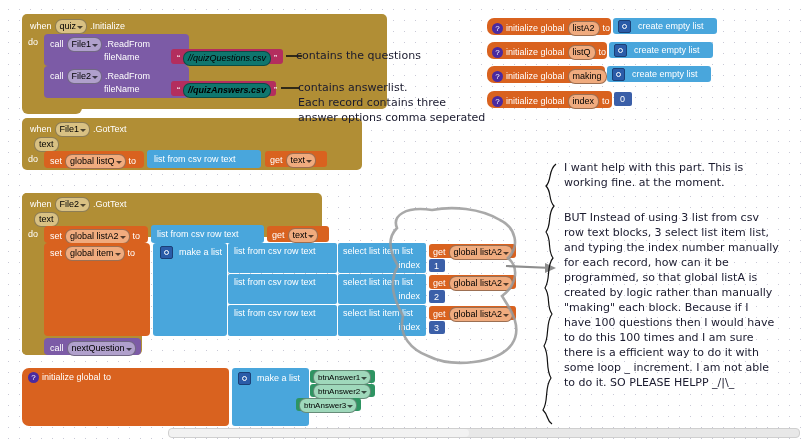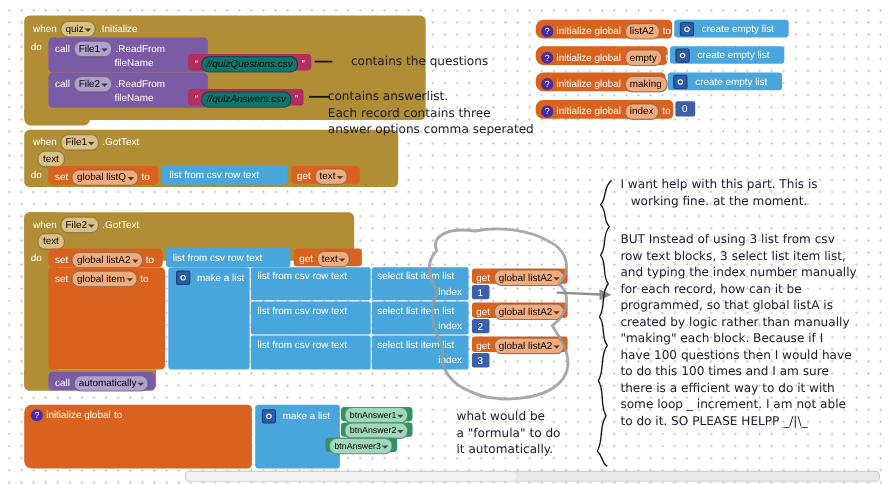--- a/index.html
+++ b/index.html
@@ -119,21 +119,21 @@
     <span class="lbl">call</span>
     <span class="field f-mth">File2</span>
     <span class="lbl">.ReadFrom</span>
   </div>
   <div class="row" style="left:104px;top:85px;">
     <span class="lbl">fileName</span>
   </div>
   <div class="blk txt" style="left:171px;top:81px;width:105px;height:15px;border-radius:3px;">
     <div class="row" style="left:6px;top:2px;">
       <span class="lbl">“</span>
-      <span class="field f-txt noarrow" style="font-style:italic;">//quizAnswers.csv</span>
+      <span class="field f-txt noarrow" style="font-style:italic;font-weight:bold;">//quizAnswers.csv</span>
       <span class="lbl">”</span>
     </div>
   </div>
 
   <div class="blk evt" style="left:22px;top:118px;width:340px;height:52px;border-radius:5px;"></div>
   <div class="row" style="left:30px;top:122px;">
     <span class="lbl">when</span>
     <span class="field f-evt">File1</span>
     <span class="lbl">.GotText</span>
   </div>
@@ -250,42 +250,42 @@
       <span class="field f-var">global listA2</span>
     </div>
   </div>
   <div class="blk num" style="left:429px;top:321px;width:16px;height:13px;border-radius:2px;">
     <span class="lbl" style="position:absolute;left:5px;top:3px;">3</span>
   </div>
 
   <div class="blk mth" style="left:44px;top:338px;width:97px;height:17px;border-radius:4px;"></div>
   <div class="row" style="left:50px;top:341px;">
     <span class="lbl">call</span>
-    <span class="field f-mth">automatically</span>
+    <span class="field f-mth">nextQuestion</span>
   </div>
 
   <div class="blk var" style="left:487px;top:18px;width:124px;height:17px;border-radius:7px 4px 4px 7px;"></div>
   <div class="row" style="left:492px;top:21px;">
     <span class="qmark">?</span>
     <span class="lbl">initialize global</span>
     <span class="field f-var noarrow">listA2</span>
     <span class="lbl">to</span>
   </div>
   <div class="blk lst" style="left:613px;top:18px;width:104px;height:16px;border-radius:3px;">
     <div class="row" style="left:5px;top:2px;">
       <span class="mutator"></span>
       <span class="lbl" style="margin-left:4px;">create empty list</span>
     </div>
   </div>
 
   <div class="blk var" style="left:487px;top:42px;width:120px;height:17px;border-radius:7px 4px 4px 7px;"></div>
   <div class="row" style="left:492px;top:45px;">
     <span class="qmark">?</span>
     <span class="lbl">initialize global</span>
-    <span class="field f-var noarrow">empty</span>
+    <span class="field f-var noarrow">listQ</span>
     <span class="lbl">to</span>
   </div>
   <div class="blk lst" style="left:609px;top:42px;width:104px;height:16px;border-radius:3px;">
     <div class="row" style="left:5px;top:2px;">
       <span class="mutator"></span>
       <span class="lbl" style="margin-left:4px;">create empty list</span>
     </div>
   </div>
 
   <div class="blk var" style="left:487px;top:66px;width:118px;height:17px;border-radius:7px 4px 4px 7px;"></div>
@@ -352,28 +352,25 @@
              C547,214 552,224 546,232 C552,240 547,250 553,258
              C546,266 551,278 545,288 C551,296 546,306 552,314
              C545,324 550,336 544,346 C550,356 545,368 551,378
              C544,388 549,400 543,410 C549,416 546,420 552,424" fill="none" stroke="#111" stroke-width="1.2"></path>
 
     <line x1="286" y1="56" x2="302" y2="56" stroke="#111" stroke-width="1.6"></line>
 
     <line x1="281" y1="88" x2="300" y2="88" stroke="#111" stroke-width="1.6"></line>
   </svg>
 
-  <div class="ann" style="left:319px;top:48px;">contains the questions</div>
+  <div class="ann" style="left:296px;top:48px;">contains the questions</div>
   <div class="ann" style="left:298px;top:80px;">contains answerlist.
 Each record contains three
 answer options comma seperated</div>
-  <div class="ann" style="left:415px;top:371px;">what would be
-a "formula" to do
-it automatically.</div>
-  <div class="ann" style="left:564px;top:160px;text-align:center;">I want help with this part. This is
+  <div class="ann" style="left:564px;top:160px;">I want help with this part. This is
 working fine. at the moment.</div>
   <div class="ann" style="left:564px;top:210px;">BUT Instead of using 3 list from csv
 row text blocks, 3 select list item list,
 and typing the index number manually
 for each record, how can it be
 programmed, so that global listA is
 created by logic rather than manually
 "making" each block. Because if I
 have 100 questions then I would have
 to do this 100 times and I am sure

